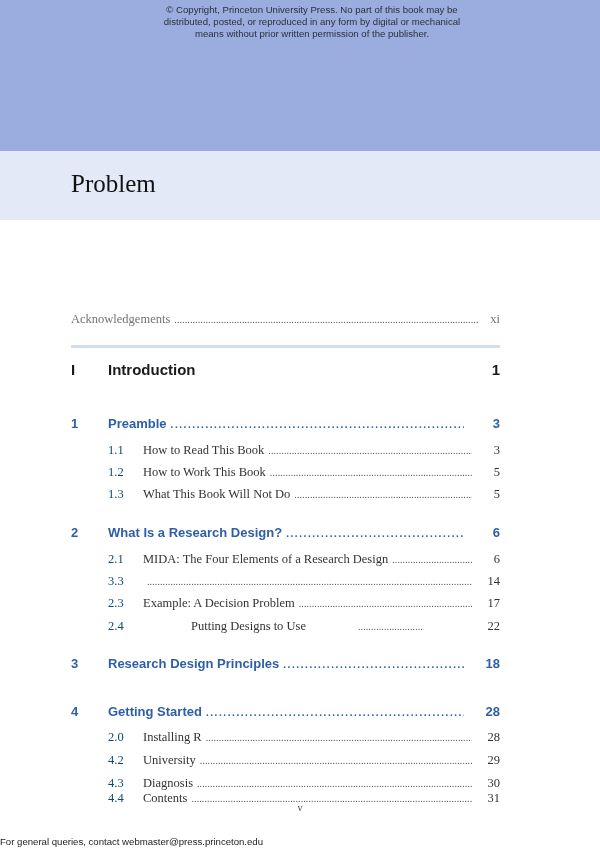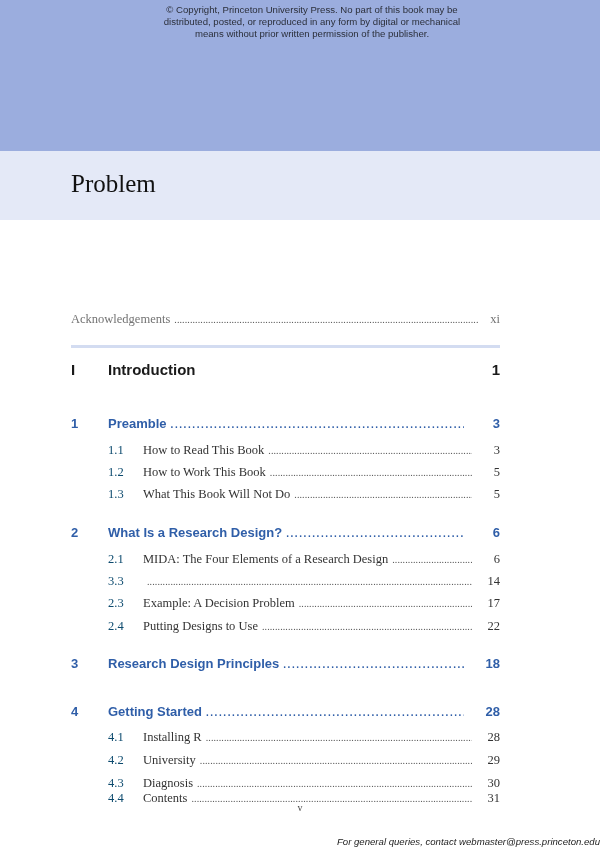--- a/index.html
+++ b/index.html
@@ -27,21 +27,21 @@
   .chapter { font-family:"Liberation Sans", sans-serif; font-size:13px; font-weight:bold; color:#2f5ea8; }
   .chapter .num { width:37px; }
   .chapter .leader { color:#2f5ea8; font-size:10px; letter-spacing:0; margin-right:18px; }
   .chapter .leader::after { letter-spacing:-0.6px; }
 
   .section { font-family:"Liberation Serif", serif; font-size:12.5px; color:#333; left:108px; width:392px; }
   .section .num { width:35px; color:#0c4a6e; }
   .section .leader { color:#555; font-size:10px; margin-right:10px; }
 
   .folio { position:absolute; left:0; width:600px; top:802px; text-align:center; font-family:"Liberation Serif", serif; font-size:10px; color:#444; }
-  .footer { position:absolute; left:0; width:600px; top:836px; text-align:right; font-family:"Liberation Sans", sans-serif; font-size:9.6px; color:#222;font-style:italic; }
+  .footer { position:absolute; left:0; width:600px; top:836px; text-align:left; font-family:"Liberation Sans", sans-serif; font-size:9.6px; color:#222; }
 </style>
 </head>
 <body>
 
 <div class="top-band">
   <div class="copyright">© Copyright, Princeton University Press. No part of this book may be distributed, posted, or reproduced in any form by digital or mechanical means without prior written permission of the publisher.</div>
 </div>
 <div class="title-band"></div>
 <h1 class="page-title">Problem</h1>
 
@@ -99,42 +99,42 @@
   <span class="num">3.3</span>
   <span class="leader"></span>
   <span class="page">14</span>
 </div>
 <div class="row section" style="top:555px;">
   <span class="num">2.3</span>
   <span class="label">Example: A Decision Problem</span>
   <span class="leader"></span>
   <span class="page">17</span>
 </div>
-<div class="row section" style="top:578px;">
+<div class="row section" style="top:578px;gap:48px;">
   <span class="num">2.4</span>
   <span class="label">Putting Designs to Use</span>
   <span class="leader"></span>
   <span class="page">22</span>
 </div>
 
 <div class="row chapter" style="top:615px;">
   <span class="num">3</span>
   <span class="label">Research Design Principles</span>
   <span class="leader"></span>
   <span class="page">18</span>
 </div>
 
 <div class="row chapter" style="top:663px;">
   <span class="num">4</span>
   <span class="label">Getting Started</span>
   <span class="leader"></span>
   <span class="page">28</span>
 </div>
 <div class="row section" style="top:689px;">
-  <span class="num">4.1</span>
+  <span class="num">2.0</span>
   <span class="label">Installing R</span>
   <span class="leader"></span>
   <span class="page">28</span>
 </div>
 <div class="row section" style="top:712px;">
   <span class="num">4.2</span>
   <span class="label">University</span>
   <span class="leader"></span>
   <span class="page">29</span>
 </div>

